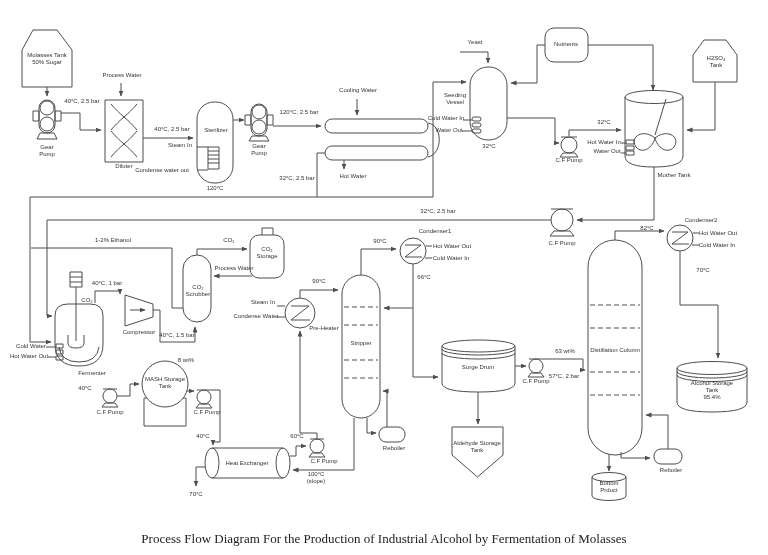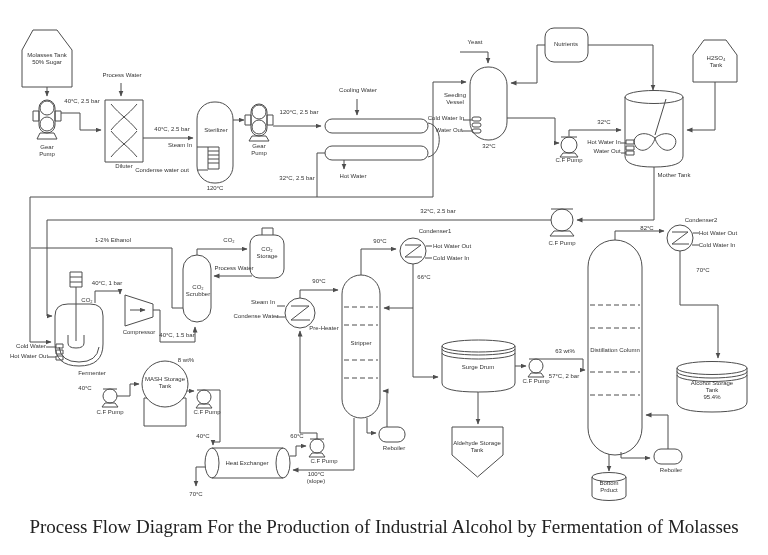--- a/index.html
+++ b/index.html
@@ -2,21 +2,21 @@
 <html><head>
 <meta charset="utf-8">
 <style>
   html,body{margin:0;padding:0;background:#ffffff;}
   #page{position:relative;width:768px;height:555px;background:#ffffff;overflow:hidden;
         font-family:"Liberation Sans", sans-serif;}
   #diagram-svg{position:absolute;left:0;top:0;}
   .lbl{position:absolute;transform:translate(-50%,-50%);font-size:6px;line-height:1.18;
        color:#333333;white-space:pre-line;text-align:center;pointer-events:none;}
   .caption{position:absolute;transform:translate(-50%,-50%);font-family:"Liberation Serif", serif;
-       font-size:19px;color:#222222;white-space:nowrap;}
+       font-size:13px;color:#222222;white-space:nowrap;margin-top:12px;}
   svg path,svg rect,svg circle,svg ellipse,svg line{vector-effect:non-scaling-stroke;}
 </style>
 </head>
 <body>
 
 <div id="page">
 
 <svg id="diagram-svg" width="768" height="555" viewBox="0 0 768 555">
   <defs>
     <marker id="ah" markerWidth="7" markerHeight="6" refX="5.5" refY="2.5" orient="auto">

